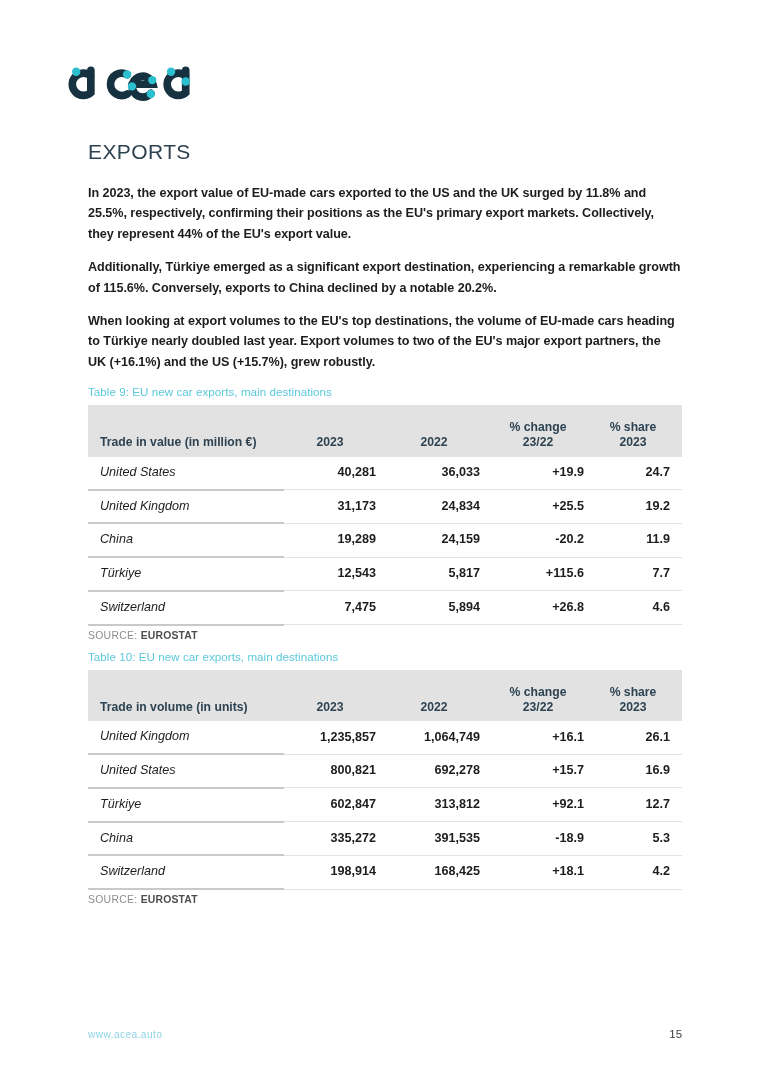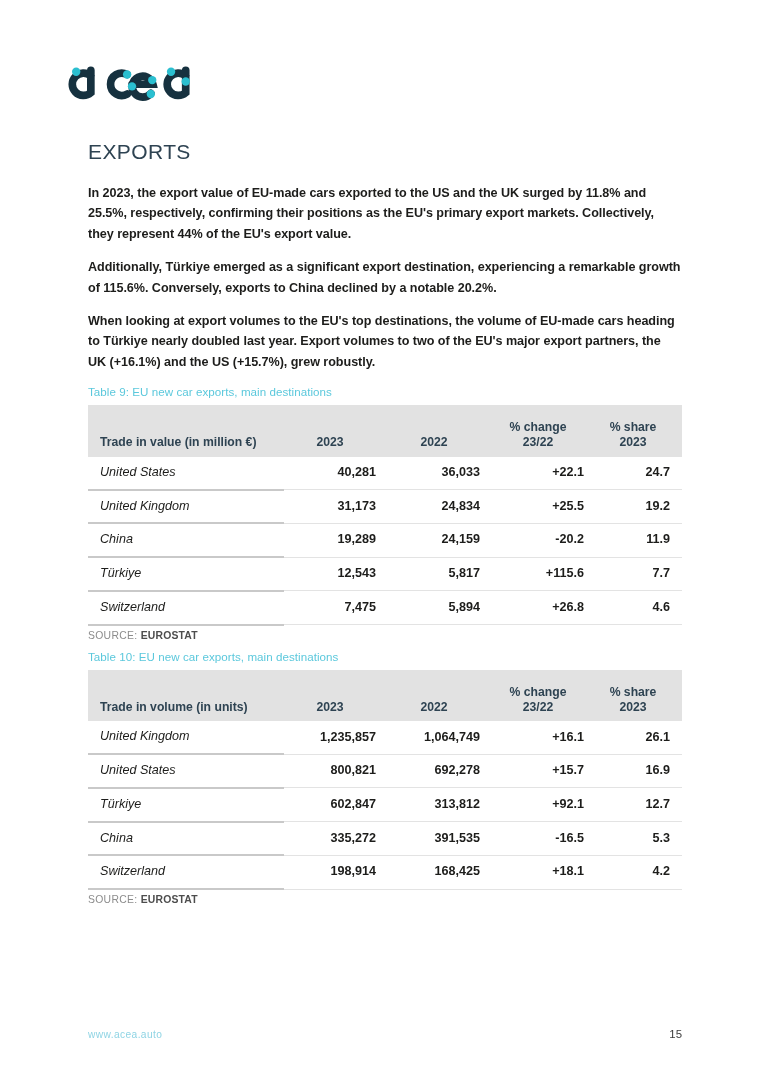--- a/index.html
+++ b/index.html
@@ -216,21 +216,21 @@
 23/22</th>
           <th class="h-num">% share
 2023</th>
         </tr>
       </thead>
       <tbody>
         <tr>
           <td class="cell-name">United States</td>
           <td class="cell-num">40,281</td>
           <td class="cell-num">36,033</td>
-          <td class="cell-num">+22.1</td>
+          <td class="cell-num">+19.9</td>
           <td class="cell-num">24.7</td>
         </tr>
         <tr>
           <td class="cell-name">United Kingdom</td>
           <td class="cell-num">31,173</td>
           <td class="cell-num">24,834</td>
           <td class="cell-num">+25.5</td>
           <td class="cell-num">19.2</td>
         </tr>
         <tr>
@@ -309,21 +309,21 @@
           <td class="cell-name">Türkiye</td>
           <td class="cell-num">602,847</td>
           <td class="cell-num">313,812</td>
           <td class="cell-num">+92.1</td>
           <td class="cell-num">12.7</td>
         </tr>
         <tr>
           <td class="cell-name">China</td>
           <td class="cell-num">335,272</td>
           <td class="cell-num">391,535</td>
-          <td class="cell-num">-16.5</td>
+          <td class="cell-num">-18.9</td>
           <td class="cell-num">5.3</td>
         </tr>
         <tr>
           <td class="cell-name">Switzerland</td>
           <td class="cell-num">198,914</td>
           <td class="cell-num">168,425</td>
           <td class="cell-num">+18.1</td>
           <td class="cell-num">4.2</td>
         </tr>
       </tbody>

